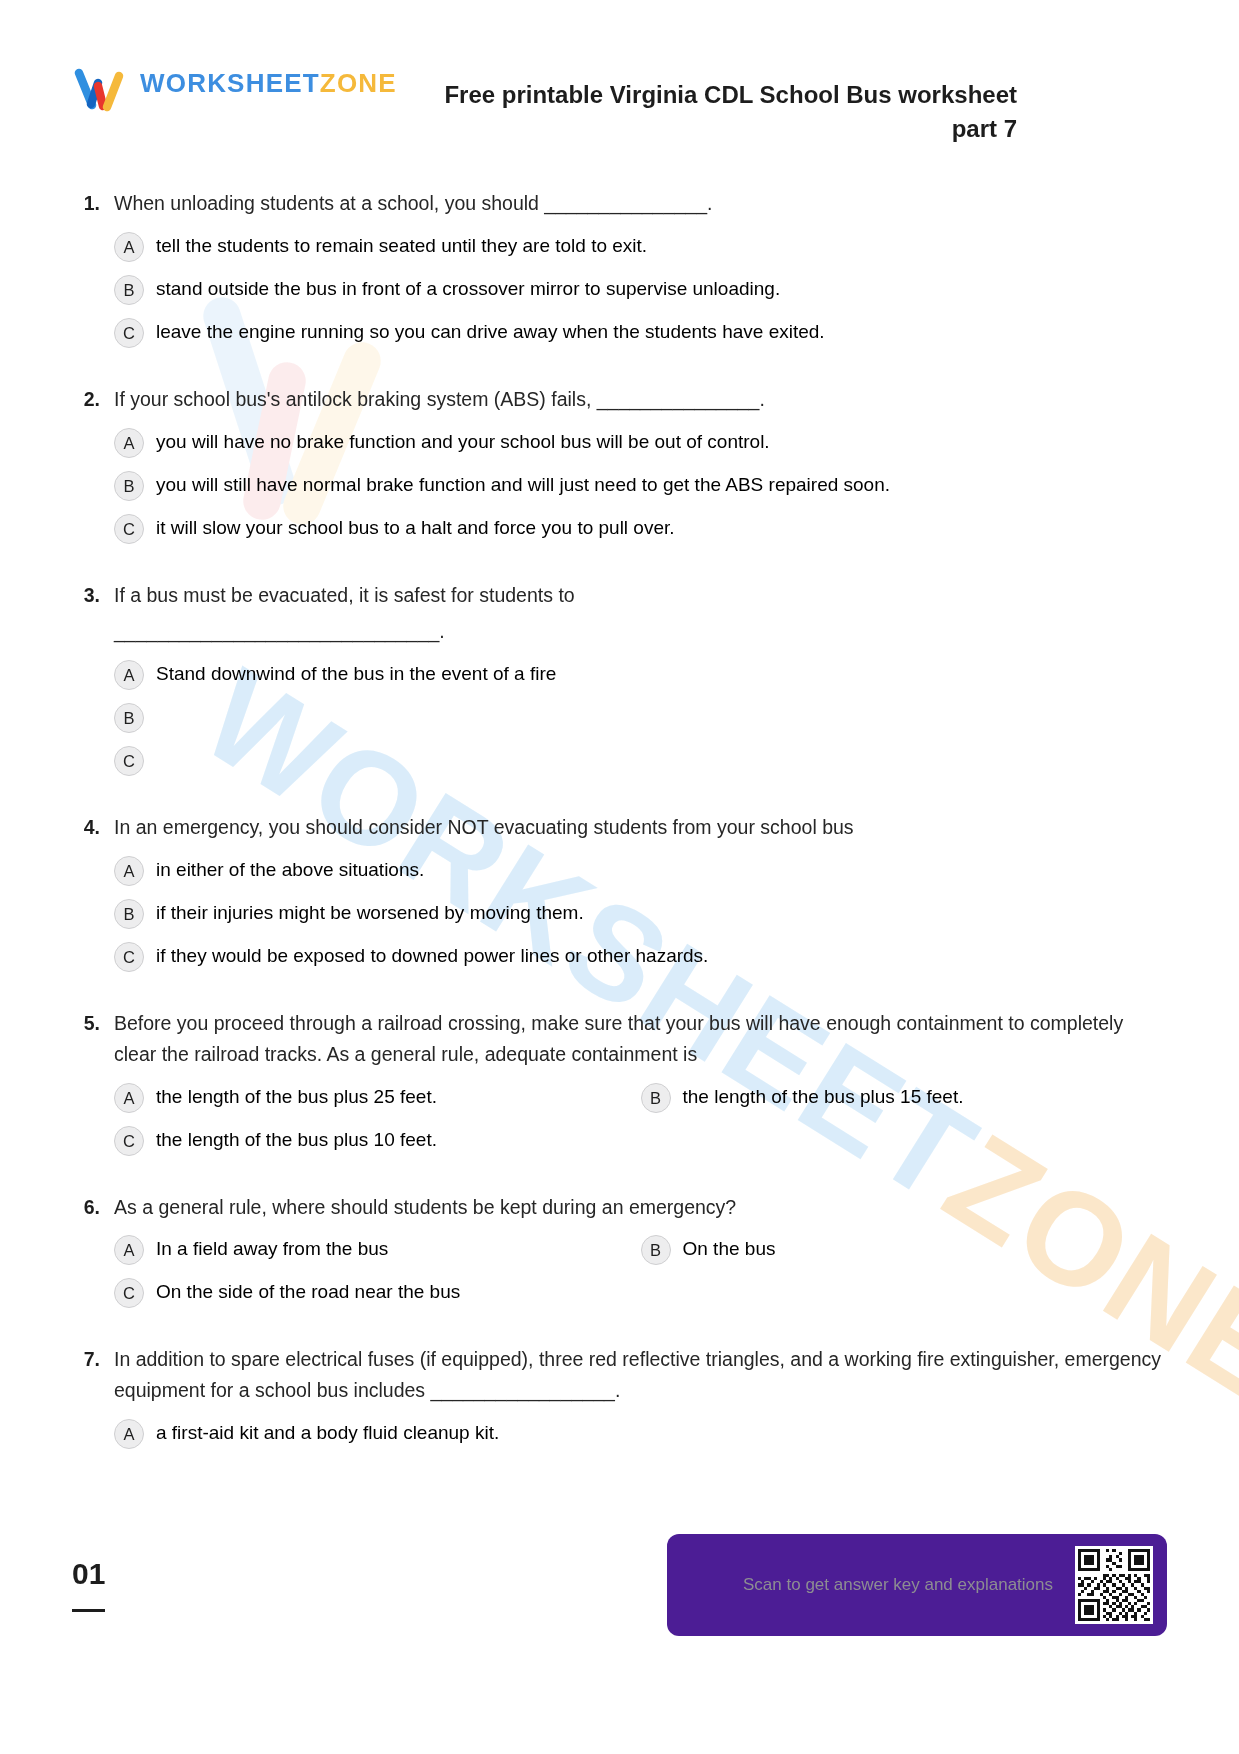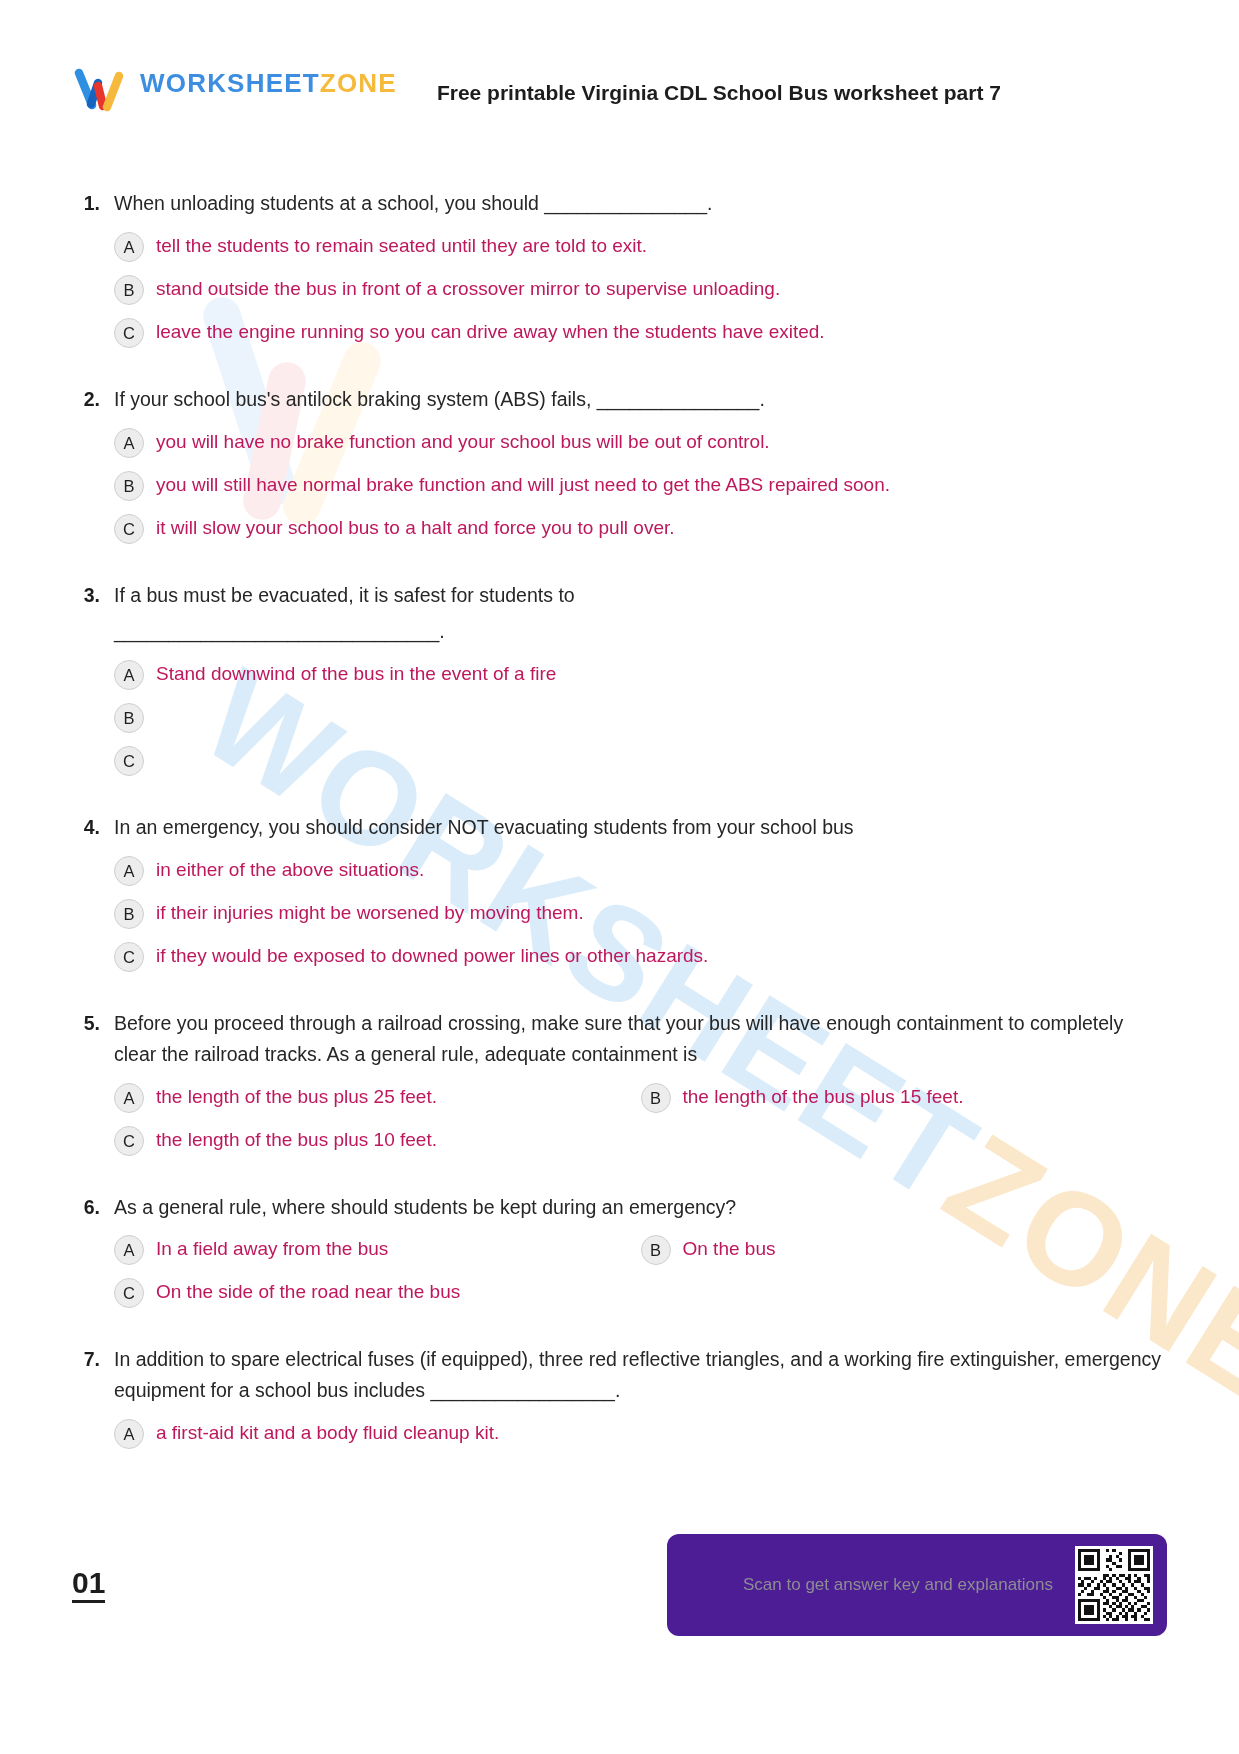--- a/index.html
+++ b/index.html
@@ -72,22 +72,22 @@
   .brand-name {
     font-size: 26px;
     font-weight: 700;
     letter-spacing: 1.2px;
   }
   .brand-name .bn-work { color: #3d8ee0; }
   .brand-name .bn-zone { color: #f5b93b; }
 
   .doc-title {
     flex: 1 1 auto;
-    text-align: center;
-    font-size: 21px;
+    text-align: right;
+    font-size: 24px;
     font-weight: 700;
     line-height: 1.42;
     color: #1d1d1d;
     padding-top: 22px;
     padding-right: 150px;
   }
 
   
   .questions { margin-top: 28px; }
 
@@ -135,39 +135,39 @@
     border: 1px solid #cfcfd1;
     color: #1f1f1f;
     font-size: 16.5px;
     line-height: 28px;
     text-align: center;
     margin-top: 1px;
   }
   .opt-text {
     font-size: 19px;
     line-height: 1.62;
-    color: #be185d;
+    color: #000000;
   }
 
   
   .footer {
     position: absolute;
     left: 72px;
     right: 72px;
     bottom: 118px;
     display: flex;
     align-items: center;
     justify-content: space-between;
   }
   .page-number {
     font-size: 30px;
     font-weight: 700;
     color: #1d1d1d;
     border-bottom: 3px solid #1d1d1d;
-    padding-bottom: 2px;
+    padding-bottom: 20px;
     line-height: 1.05;
   }
   .scan-box {
     display: flex;
     align-items: center;
     gap: 22px;
     background: #4c1d95;
     border-radius: 12px;
     padding: 12px 14px 12px 34px;
     width: 500px;

